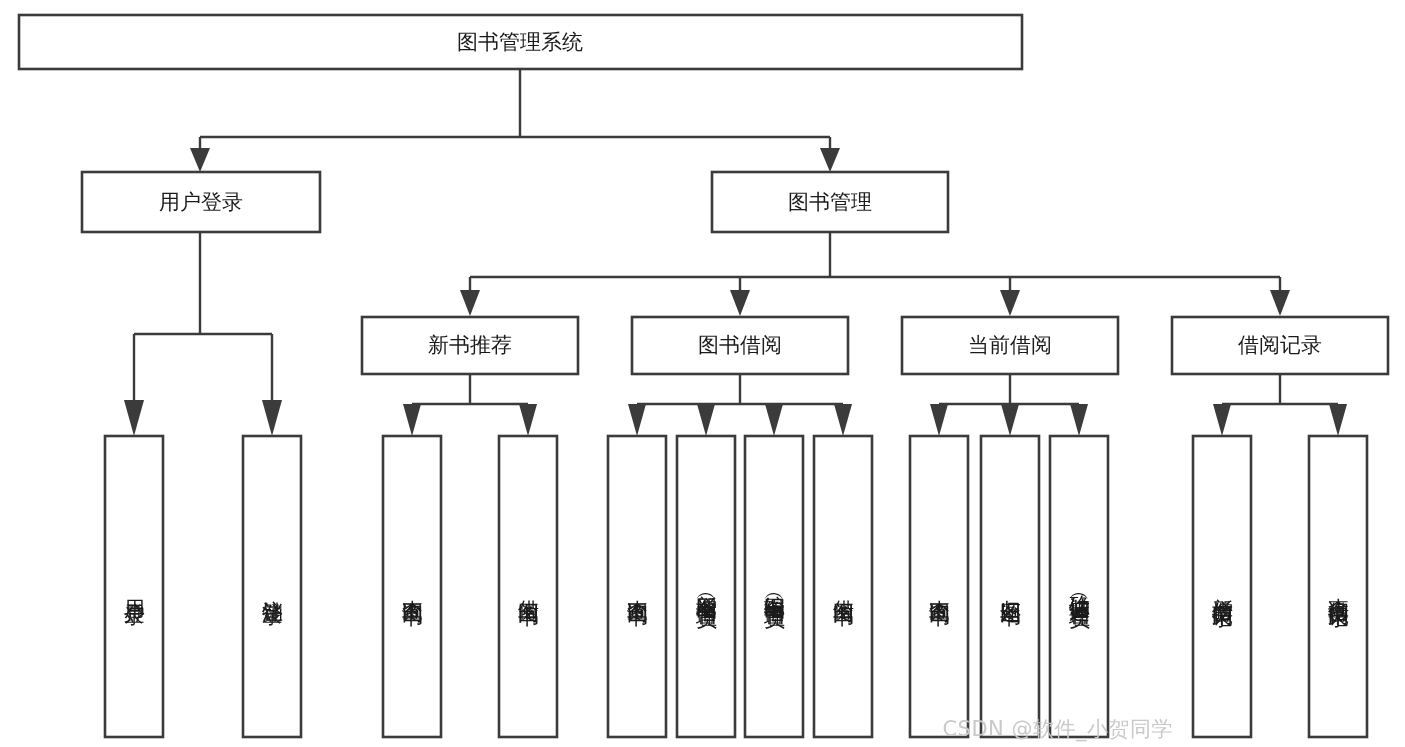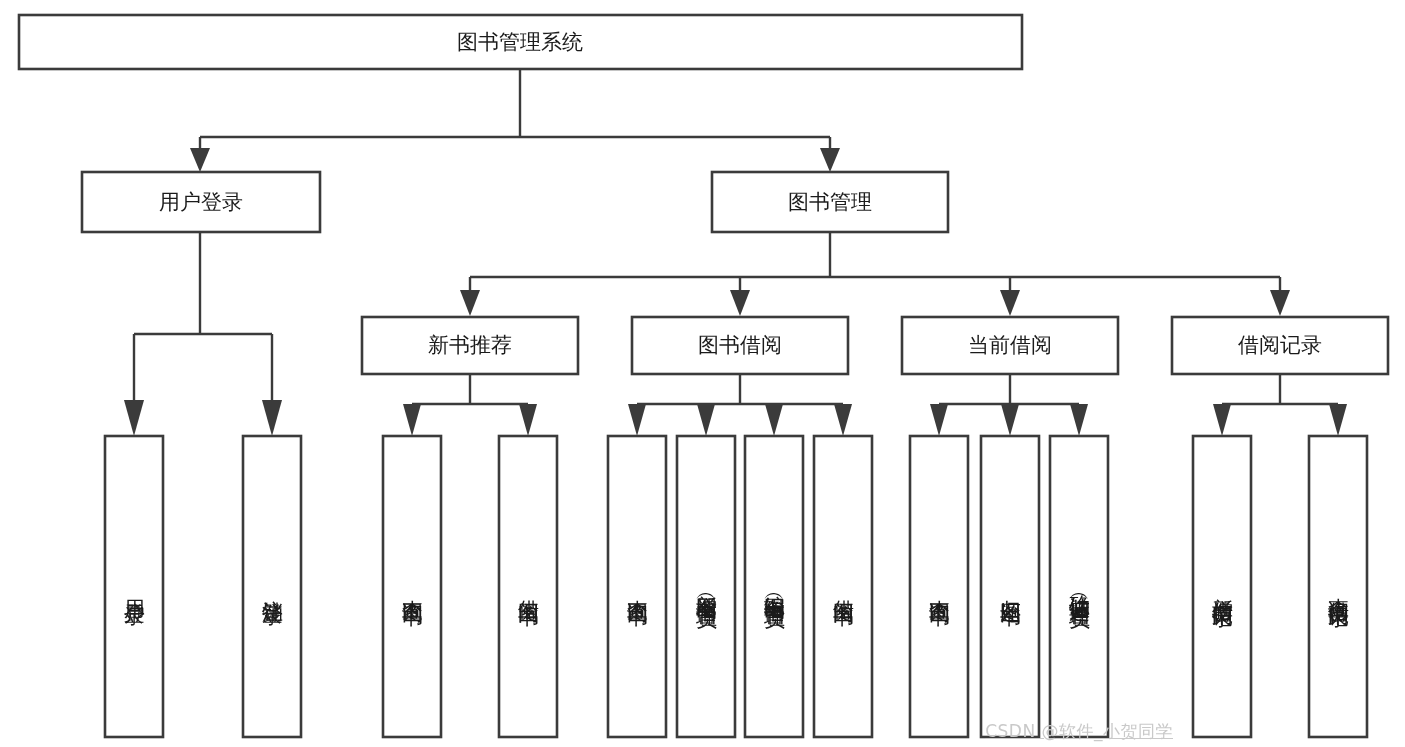--- a/index.html
+++ b/index.html
@@ -46,26 +46,25 @@
     font-family: "DejaVu Sans", "Liberation Sans", sans-serif;
     font-size: 21px;
     text-anchor: middle;
     dominant-baseline: middle;
   }
   .watermark {
     position: absolute;
     right: 8px;
     bottom: 4px;
     font-family: "DejaVu Sans", "Liberation Sans", sans-serif;
-    font-size: 17px;
+    font-size: 21px;
     color: #c9c9c9;
     letter-spacing: 0.5px;
     white-space: nowrap;
     pointer-events: none;
-    text-decoration: underline;
   }
 </style>
 </head>
 <body>
 
 <div id="diagram-root">
 
   <svg class="tree-svg" viewBox="0 0 1405 747" xmlns="http://www.w3.org/2000/svg">
 
     <g>

